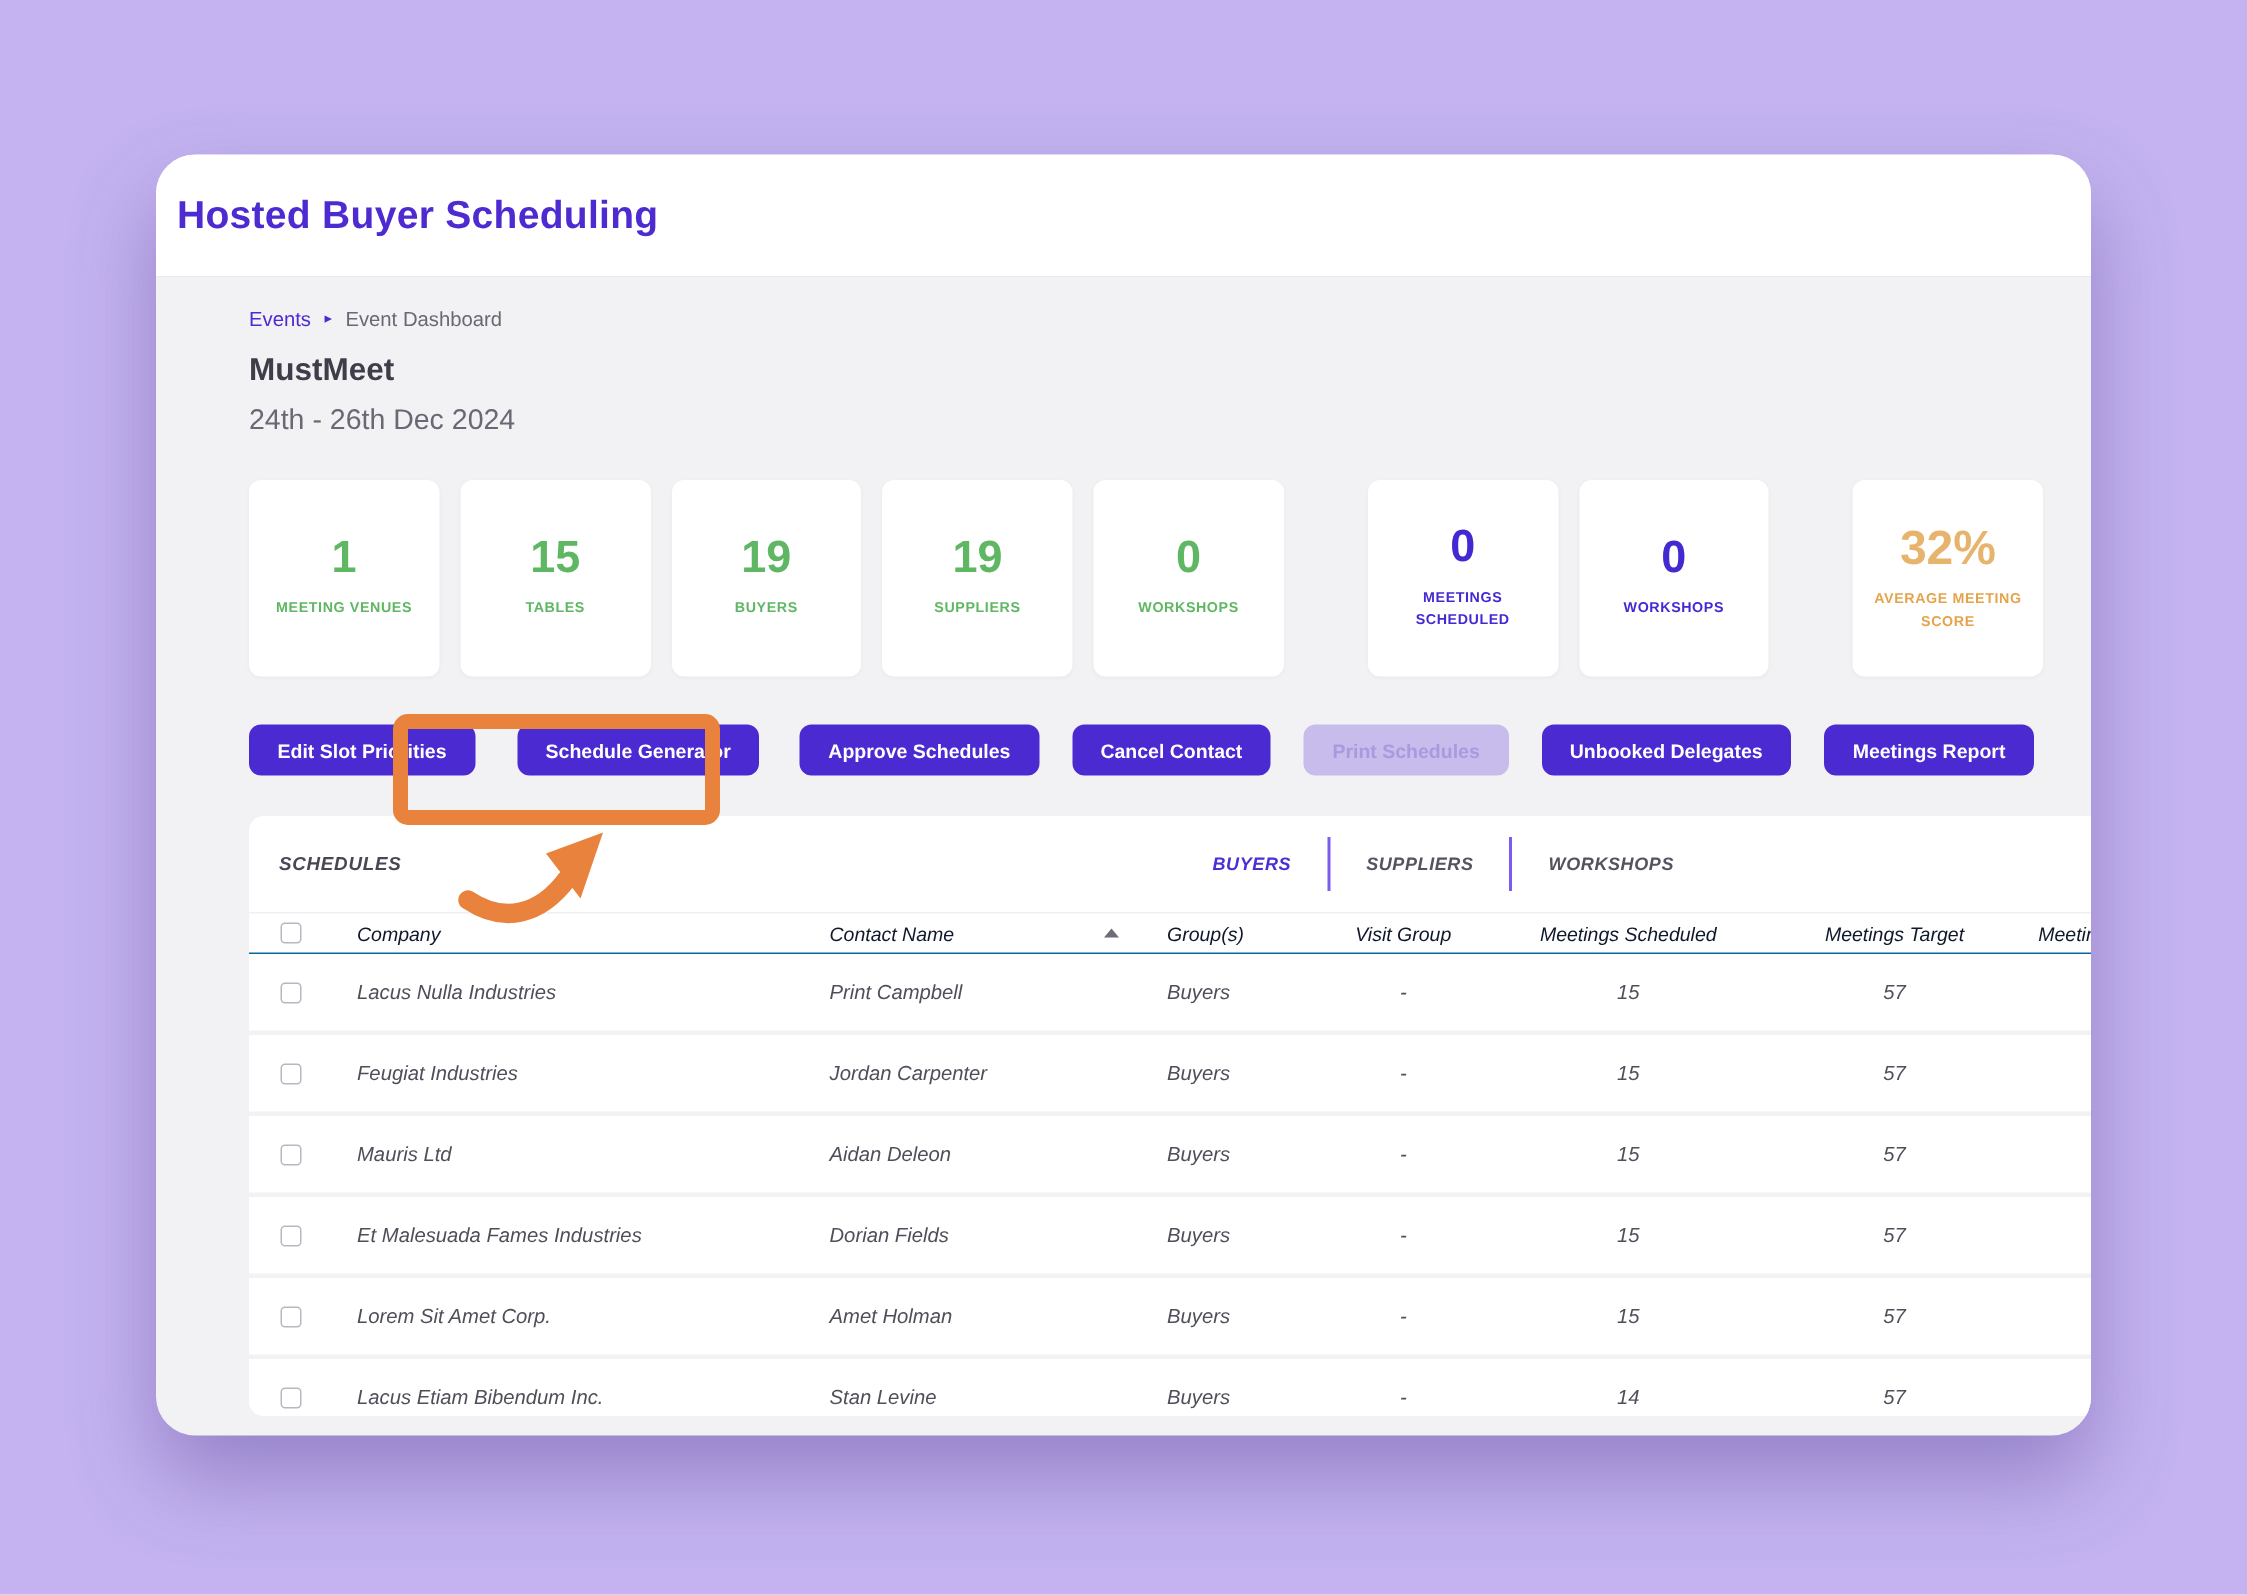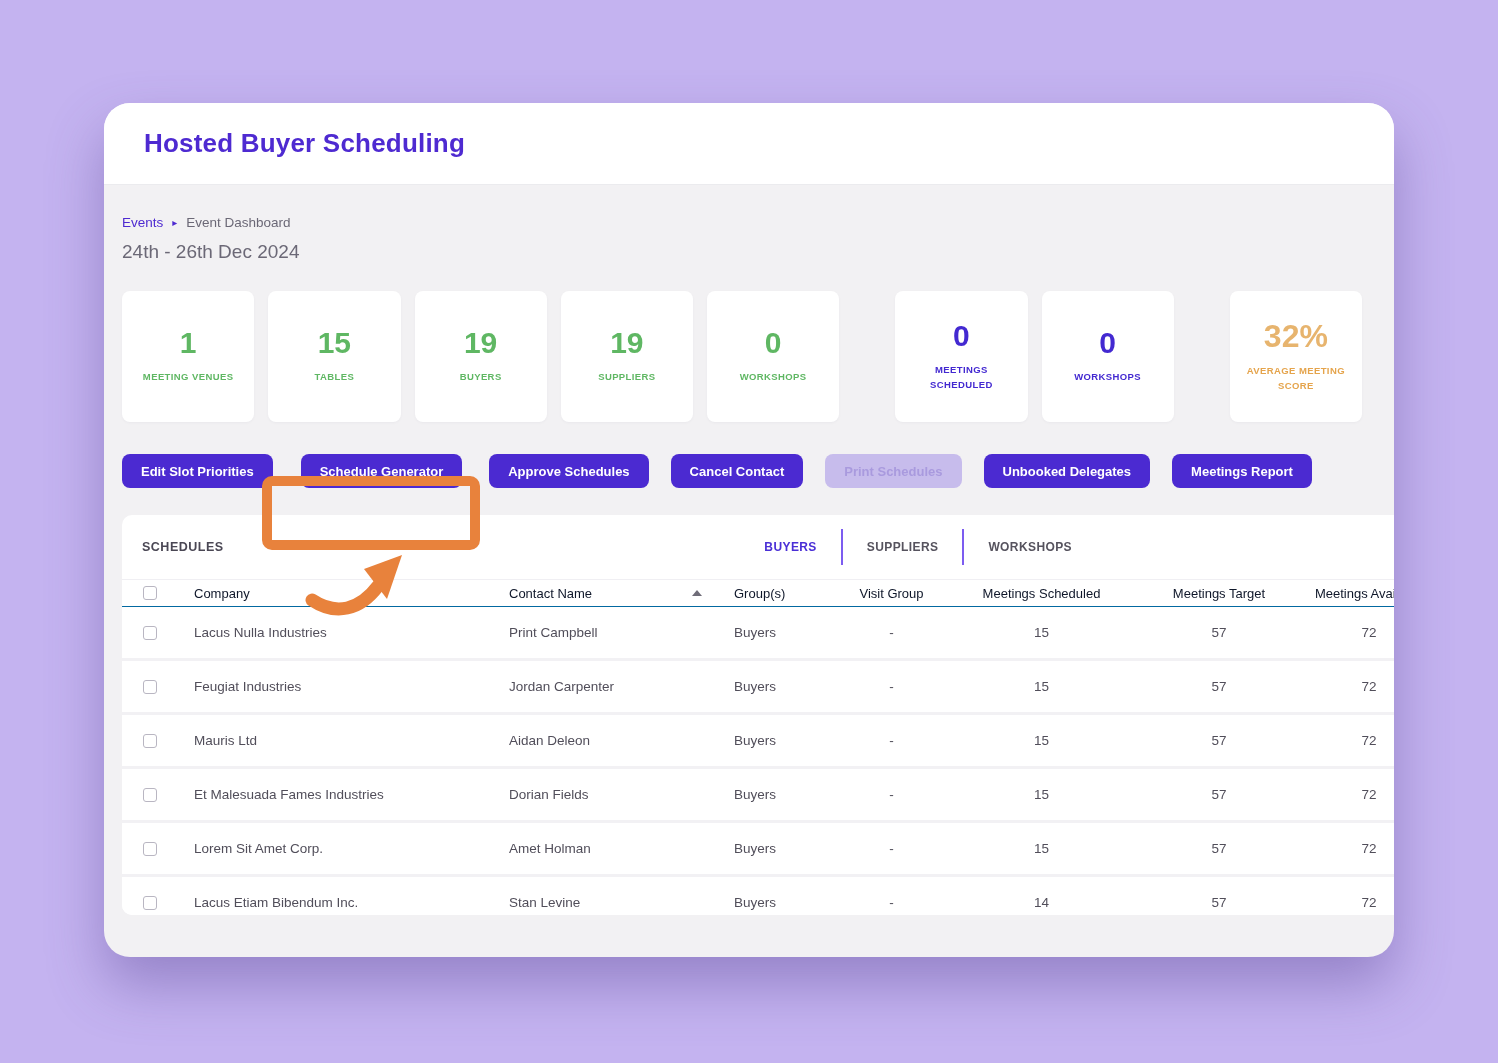--- a/index.html
+++ b/index.html
@@ -20,24 +20,24 @@
     font-family:"Liberation Sans","DejaVu Sans",sans-serif;
     position:relative;
   }
   .window{
     position:absolute;left:104px;top:103px;width:1290px;height:854px;
     background:#f2f1f3;border-radius:26px;overflow:hidden;
     box-shadow:0 28px 55px rgba(93,73,153,.45);
   }
   .titlebar{
     height:82px;background:#fff;border-bottom:1px solid #ebebee;
-    display:flex;align-items:center;padding:0 40px;
+    display:flex;align-items:center;padding:0 14px;
   }
   .titlebar h1{font-size:26px;font-weight:700;color:#4e2ad1;letter-spacing:.2px;}
-  .content{padding:30px 18px 0 18px;position:relative;}
+  .content{padding:20px 18px 0 18px;position:relative;margin-left:44px;}
   .breadcrumb{display:flex;align-items:center;font-size:13.5px;gap:9px;}
   .breadcrumb .root{color:#4e2ad1;text-decoration:none;cursor:pointer;}
   .breadcrumb .sep{color:#4e2ad1;font-size:10px;}
   .breadcrumb .current{color:#6b6876;}
   .event-name{font-size:21px;font-weight:700;color:#403d49;margin-top:15px;}
   .event-dates{font-size:19px;color:#6b6876;margin-top:11px;}
 
   .stats{display:flex;margin-top:28px;}
   .stat{
     width:133px;height:131px;background:#fff;border-radius:8px;margin-right:14px;
@@ -63,21 +63,21 @@
   .btn.highlighted{margin-left:6px;margin-right:27px;}
 
   .hl-box{
     position:absolute;left:158px;top:373px;width:218px;height:74px;
     border:10px solid var(--hl-orange);border-radius:10px;z-index:5;pointer-events:none;
   }
   .hl-arrow{position:absolute;left:200px;top:449px;z-index:5;pointer-events:none;}
 
   .panel{
     margin-top:27px;width:1314px;height:400px;background:#fff;border-radius:10px;
-    overflow:hidden;position:relative;
+    overflow:hidden;position:relative;font-style:italic;
   }
   .panel-header{height:64px;display:flex;align-items:center;padding:0 20px;}
   .panel-title{font-size:12.5px;font-weight:700;color:#4a4754;letter-spacing:.5px;}
   .tabs{display:flex;align-items:center;margin-left:auto;margin-right:320px;}
   .tab{height:36px;display:flex;align-items:center;padding:0 24px;
     font-size:12px;font-weight:700;letter-spacing:.4px;color:#56535e;cursor:pointer;}
   .tab.active{color:#4a2fd6;}
   .tab + .tab{border-left:2px solid #7c5cf0;}
 
   .thead,.trow{
@@ -106,20 +106,21 @@
   </div>
 
   <div class="content">
 
     <div class="breadcrumb">
       <a class="root">Events</a>
       <span class="sep">▸</span>
       <span class="current">Event Dashboard</span>
     </div>
 
+    <div class="event-name">MustMeet</div>
     <div class="event-dates">24th - 26th Dec 2024</div>
 
     <div class="stats" id="stats">
         <div class="stat green">
           <div class="num">1</div>
           <div class="lbl">MEETING VENUES</div>
         </div>
         <div class="stat green">
           <div class="num">15</div>
           <div class="lbl">TABLES</div>

